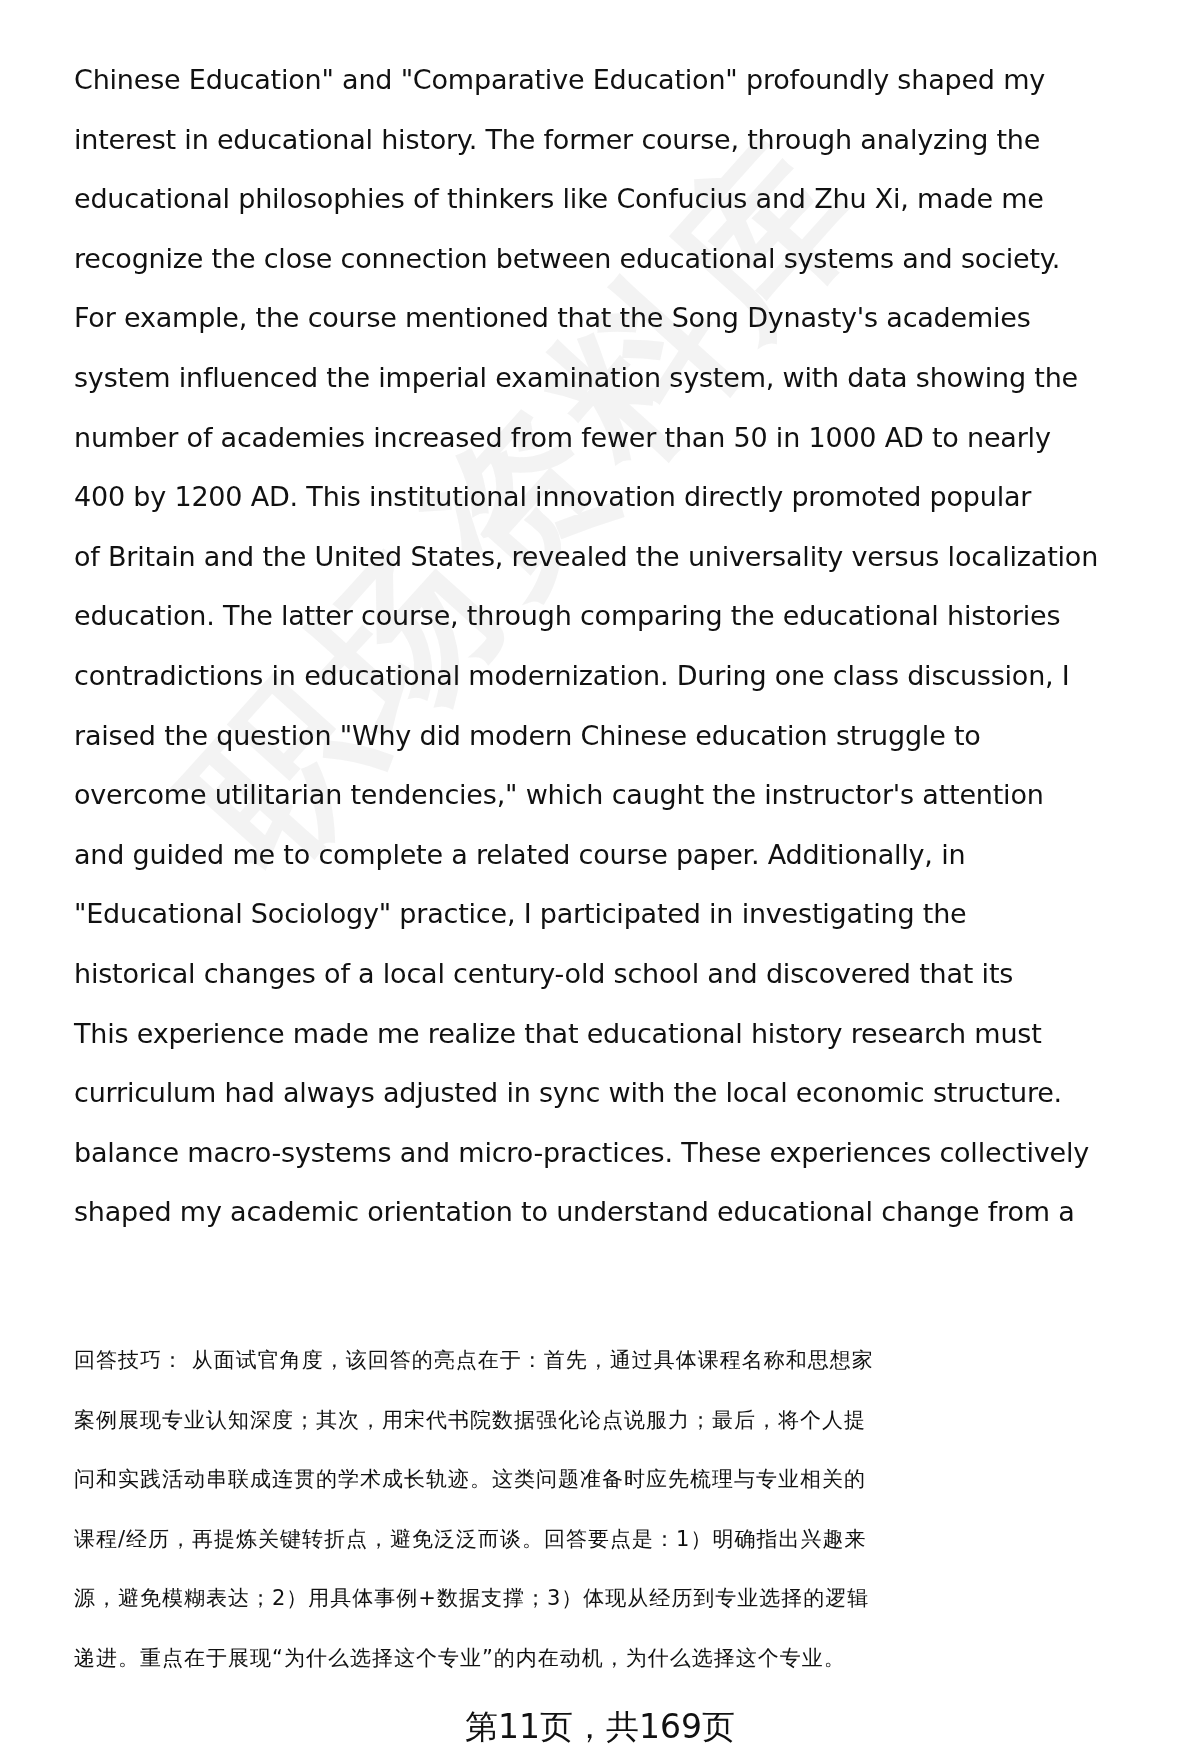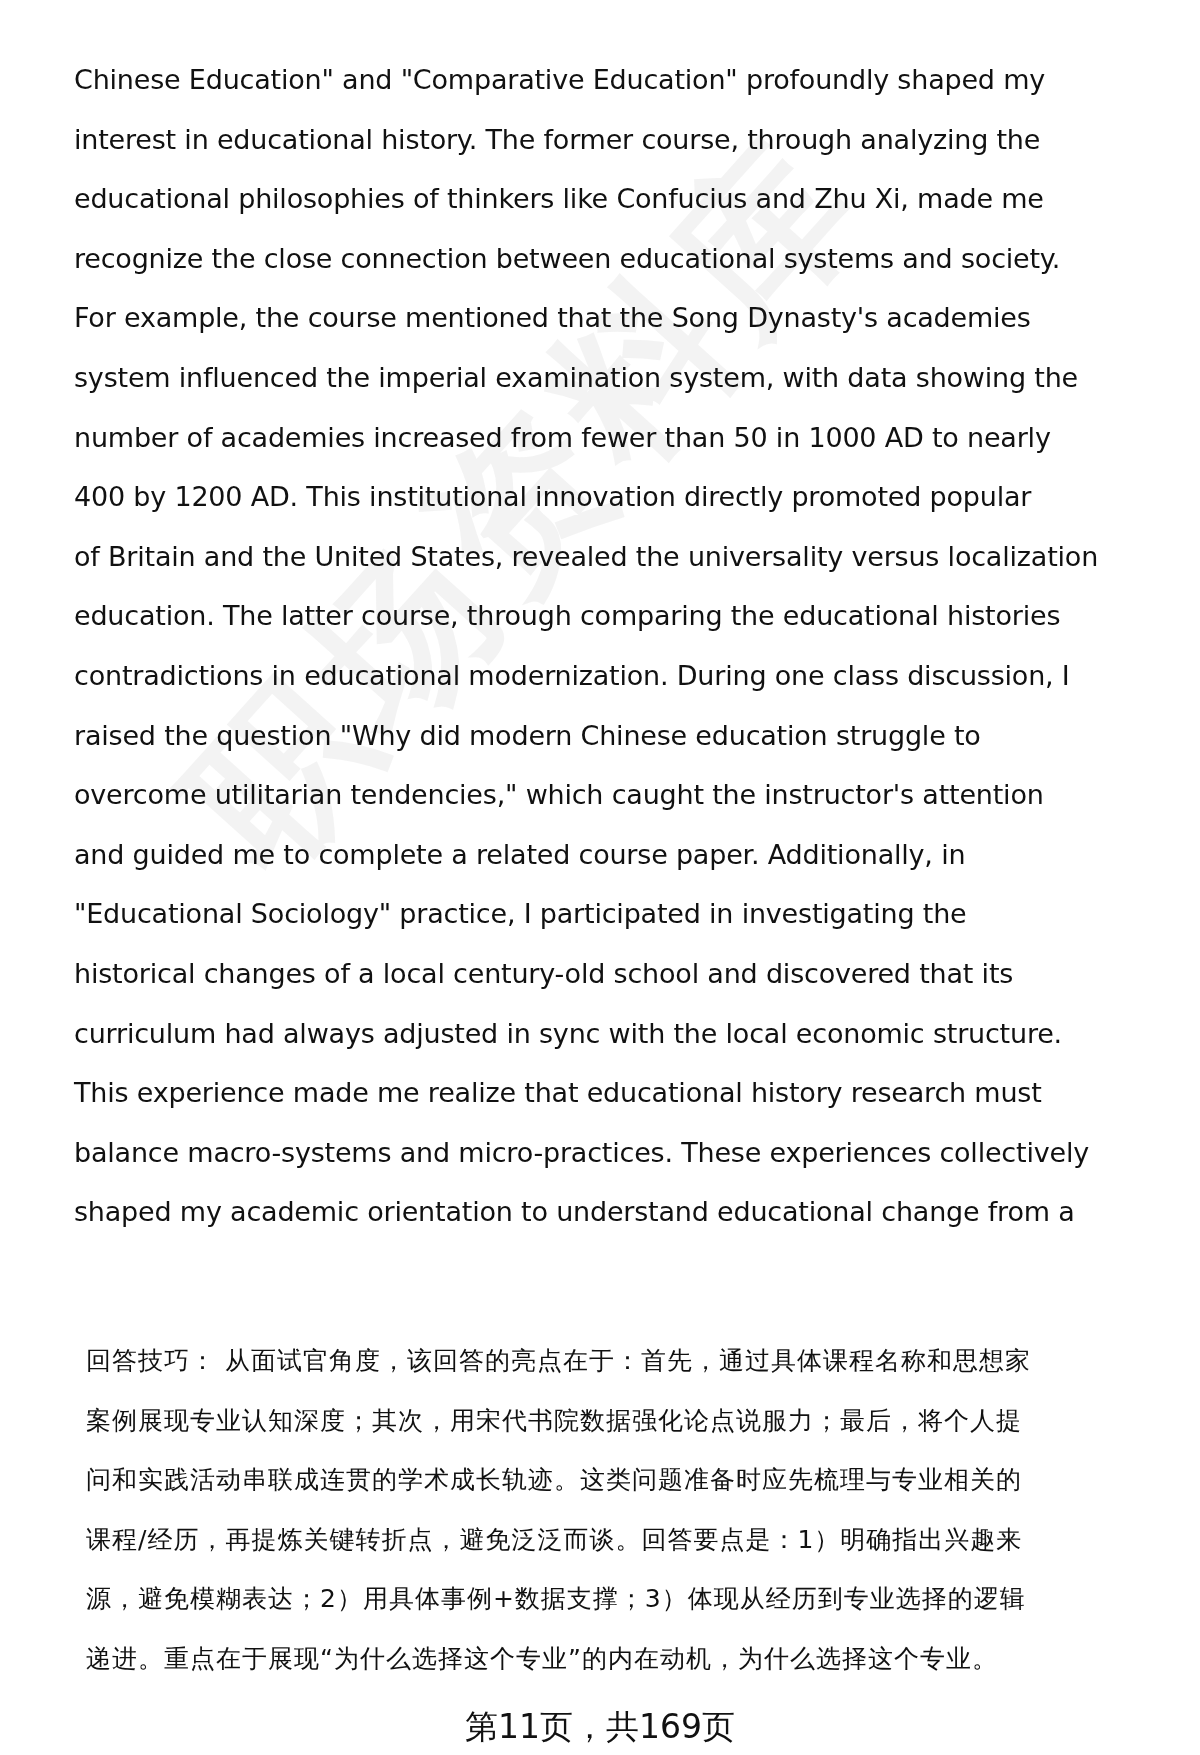--- a/index.html
+++ b/index.html
@@ -51,23 +51,22 @@
       letter-spacing: -0.2px;
     }
     .tips {
       position: absolute;
       left: 74px;
       top: 1331px;
       width: 1090px;
       z-index: 1;
     }
     .tips .line {
-      font-size: 25px;
+      font-size: 21px;
       letter-spacing: 1px;
-      margin-left: 12px;
     }
     .footer {
       position: absolute;
       left: 0;
       top: 1705px;
       width: 1200px;
       text-align: center;
       font-size: 33px;
       line-height: 44px;
       z-index: 1;
@@ -90,22 +89,22 @@
     <div class="line">number of academies increased from fewer than 50 in 1000 AD to nearly</div>
     <div class="line">400 by 1200 AD. This institutional innovation directly promoted popular</div>
     <div class="line">of Britain and the United States, revealed the universality versus localization</div>
     <div class="line">education. The latter course, through comparing the educational histories</div>
     <div class="line">contradictions in educational modernization. During one class discussion, I</div>
     <div class="line">raised the question "Why did modern Chinese education struggle to</div>
     <div class="line">overcome utilitarian tendencies," which caught the instructor's attention</div>
     <div class="line">and guided me to complete a related course paper. Additionally, in</div>
     <div class="line">"Educational Sociology" practice, I participated in investigating the</div>
     <div class="line">historical changes of a local century-old school and discovered that its</div>
+    <div class="line">This experience made me realize that educational history research must</div>
     <div class="line">curriculum had always adjusted in sync with the local economic structure.</div>
-    <div class="line">This experience made me realize that educational history research must</div>
     <div class="line">balance macro-systems and micro-practices. These experiences collectively</div>
     <div class="line">shaped my academic orientation to understand educational change from a</div>
   </div>
 
   <div class="tips">
     <div class="line">回答技巧： 从面试官角度，该回答的亮点在于：首先，通过具体课程名称和思想家</div>
     <div class="line">案例展现专业认知深度；其次，用宋代书院数据强化论点说服力；最后，将个人提</div>
     <div class="line">问和实践活动串联成连贯的学术成长轨迹。这类问题准备时应先梳理与专业相关的</div>
     <div class="line">课程/经历，再提炼关键转折点，避免泛泛而谈。回答要点是：1）明确指出兴趣来</div>
     <div class="line">源，避免模糊表达；2）用具体事例+数据支撑；3）体现从经历到专业选择的逻辑</div>

